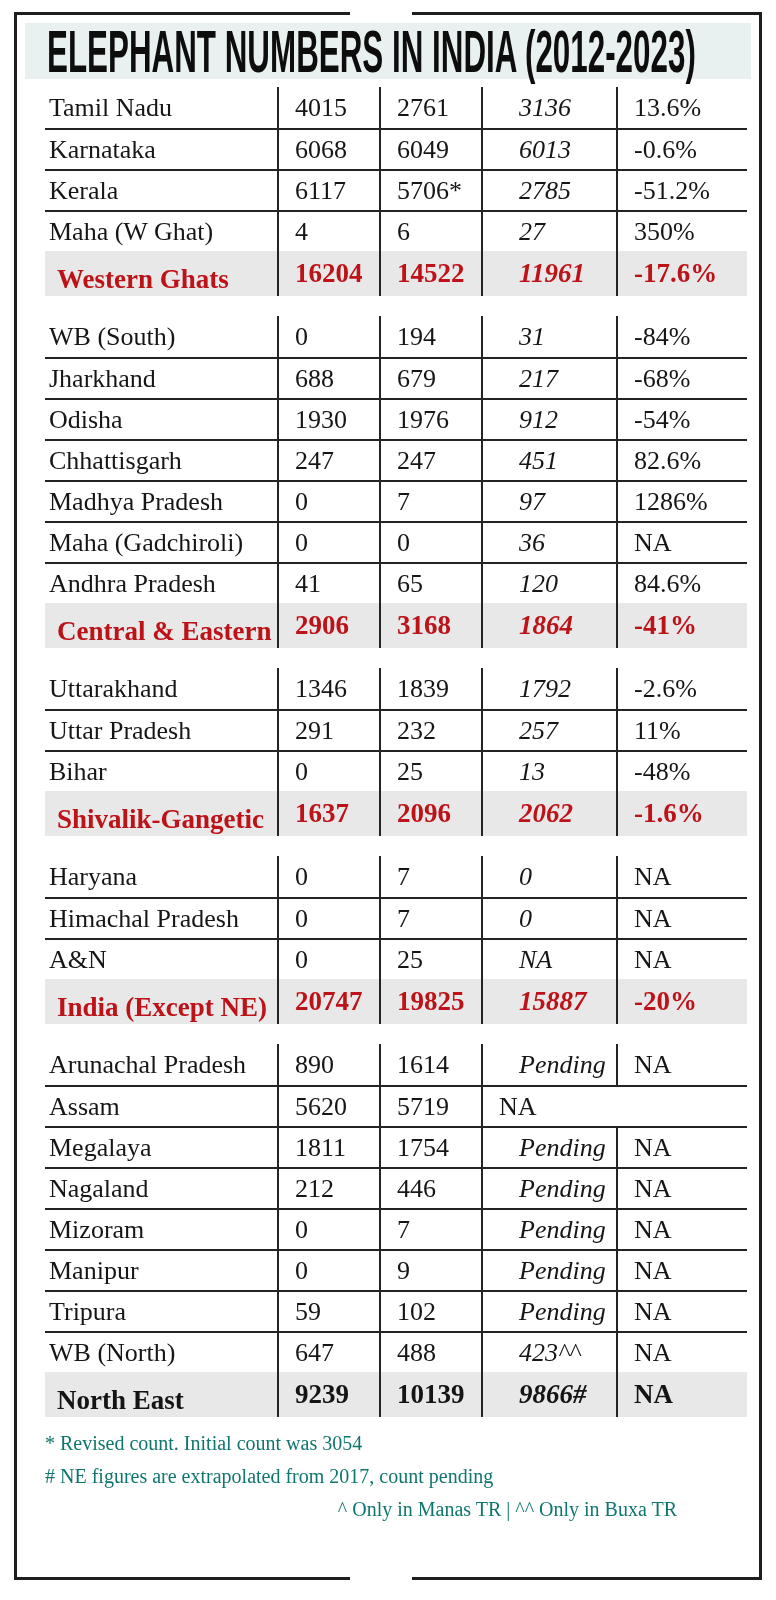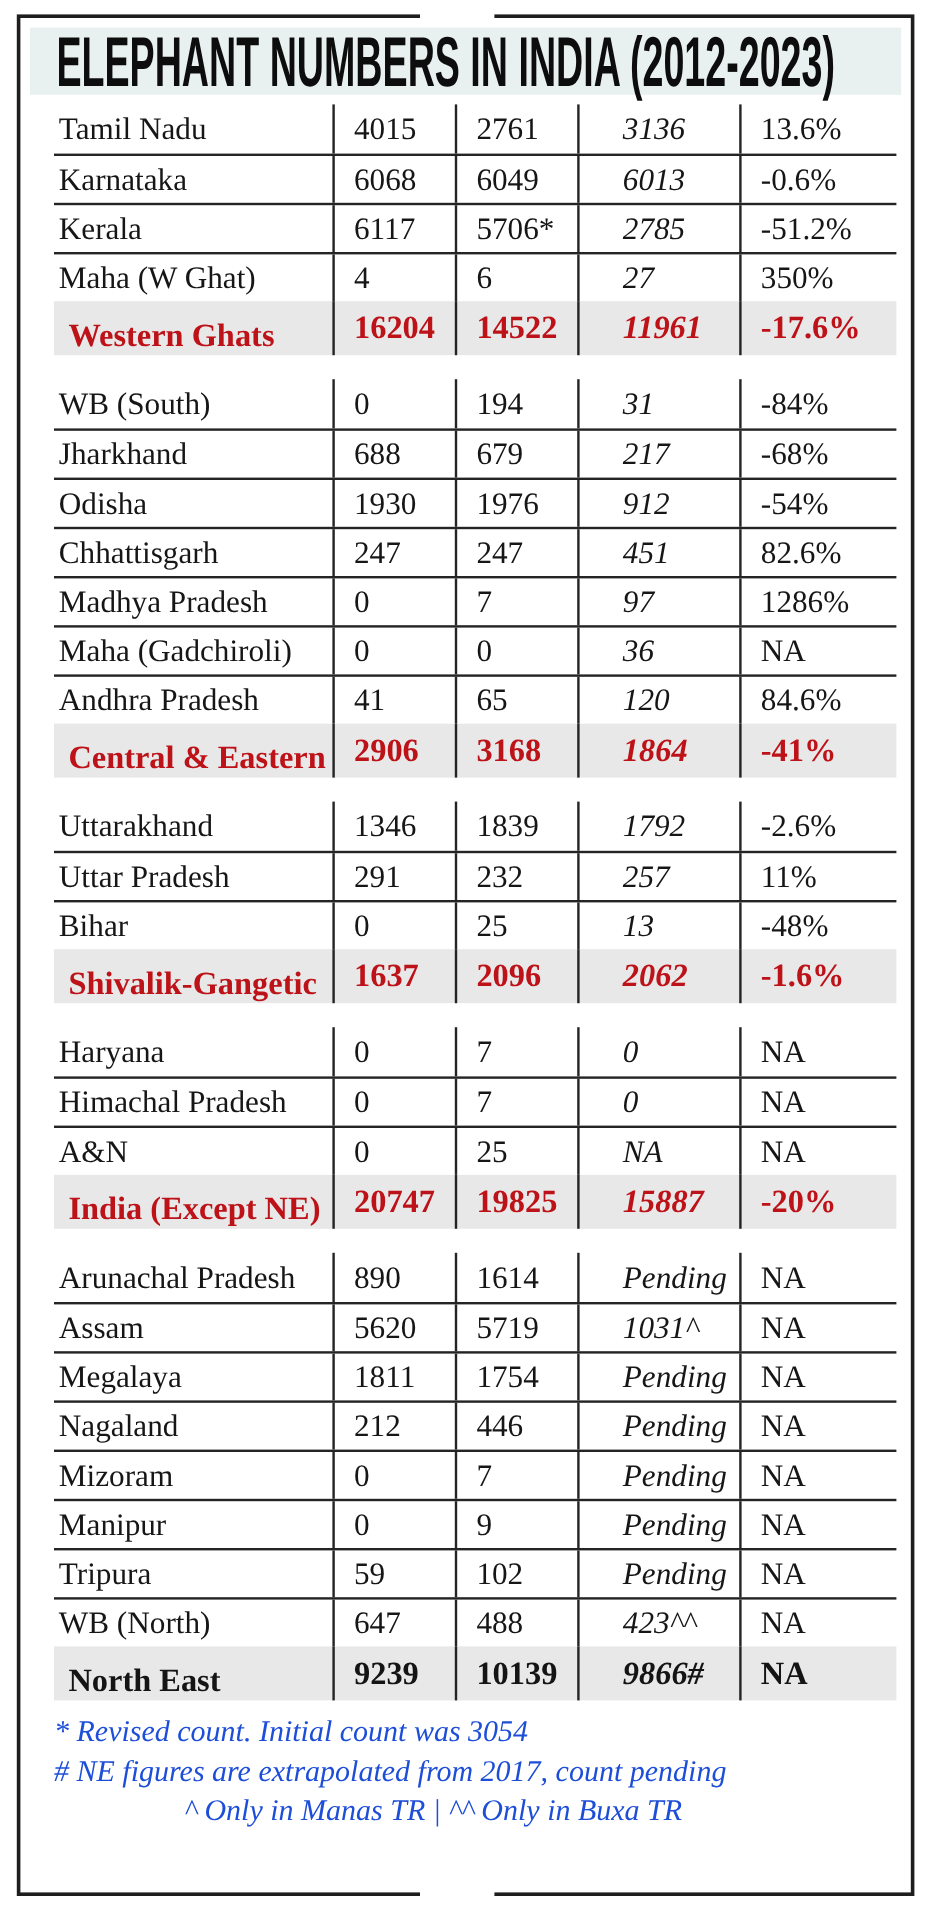--- a/index.html
+++ b/index.html
@@ -47,23 +47,23 @@
   .sec .cell.state{padding-left:4px;}
   .sec .cell.val{border-left:2px solid #242424;padding-left:16px;}
   .sec .cell.v3{padding-left:36px;font-style:italic;}
 
   .row.summary{height:45px;background:#e8e8e8;font-weight:bold;}
   .row.summary .cell{font-size:27px;font-weight:bold;}
   .row.summary .cell.state{padding-left:12px;margin-top:11px;}
   .row.summary.sum-red .cell{color:#bc1218;}
   .row.summary.sum-black .cell{color:#141414;}
 
-  .foot{margin:10px 12px 0 28px;font-style:italic;font-size:25px;color:#1d4ed8;}
+  .foot{margin:10px 12px 0 28px;font-size:20px;color:#0f766e;}
   .foot .line{line-height:33px;}
-  .foot .line3{display:flex;justify-content:center;padding-right:70px;}
+  .foot .line3{display:flex;justify-content:flex-end;padding-right:70px;}
 </style>
 </head>
 <body>
 
 <div class="card">
 
   <div class="masthead">
     <h1>ELEPHANT NUMBERS IN INDIA (2012-2023)</h1>
   </div>
 
@@ -229,21 +229,20 @@
             <div class="cell state">Arunachal Pradesh</div>
             <div class="cell val">890</div>
             <div class="cell val">1614</div>
             <div class="cell val v3">Pending</div>
             <div class="cell val">NA</div>
           </div>
           <div class="row sep">
             <div class="cell state">Assam</div>
             <div class="cell val">5620</div>
             <div class="cell val">5719</div>
-            <div class="cell val v3">1031^</div>
             <div class="cell val">NA</div>
           </div>
           <div class="row sep">
             <div class="cell state">Megalaya</div>
             <div class="cell val">1811</div>
             <div class="cell val">1754</div>
             <div class="cell val v3">Pending</div>
             <div class="cell val">NA</div>
           </div>
           <div class="row sep">

